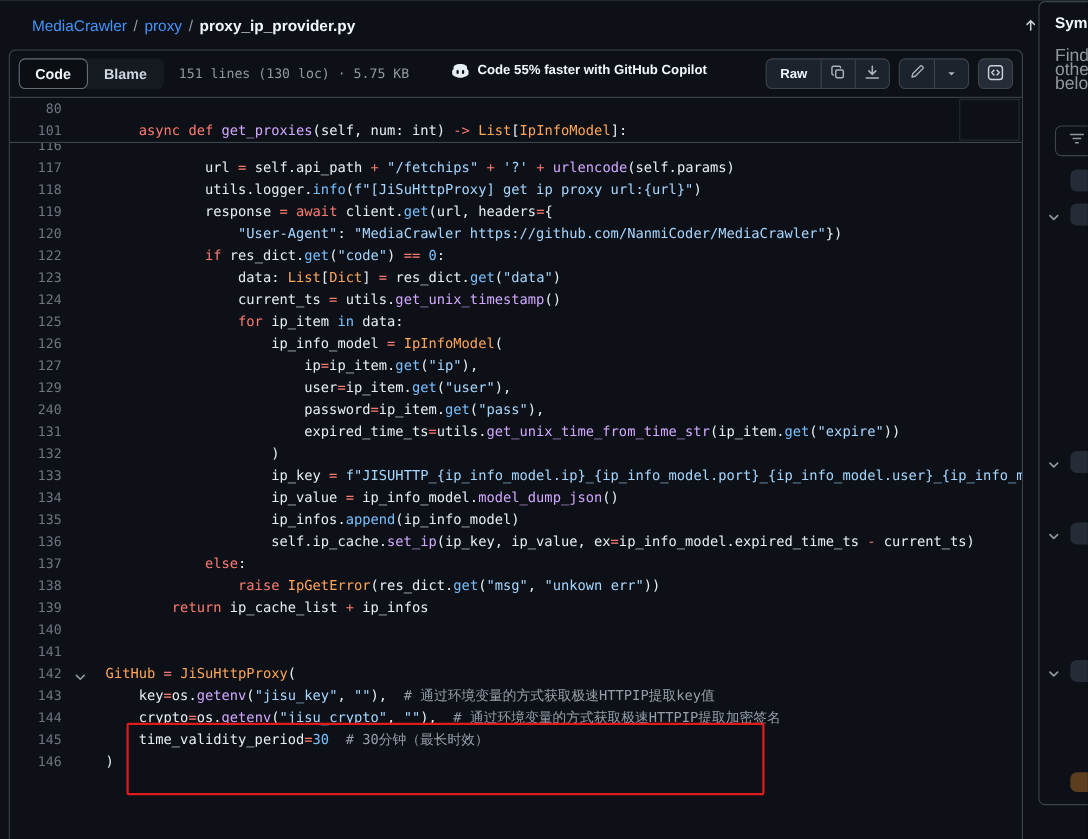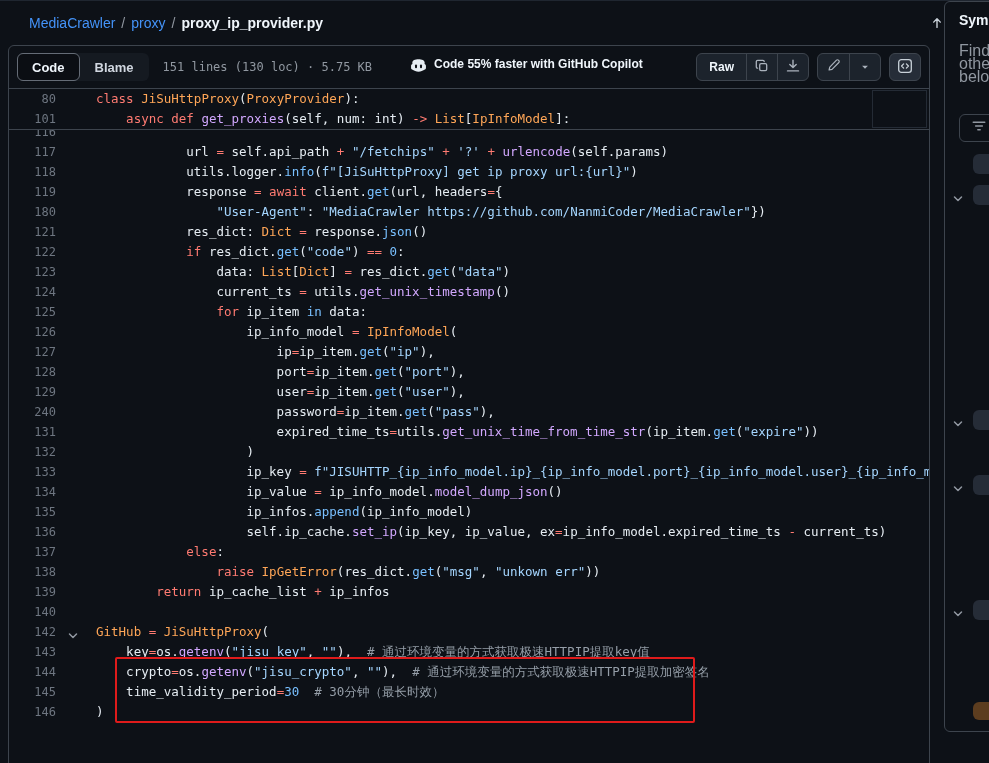--- a/index.html
+++ b/index.html
@@ -135,51 +135,50 @@
             <span><svg width="16" height="16" viewBox="0 0 16 16">
                 <rect x="1.7" y="1.7" width="12.6" height="12.6" rx="2.6" fill="none" stroke="currentColor" stroke-width="1.3"></rect>
                 <path d="M6.6 5.9 4.6 8l2 2.1M9.4 5.9l2 2.1-2 2.1" fill="none" stroke="currentColor" stroke-width="1.3" stroke-linecap="round" stroke-linejoin="round"></path>
               </svg></span>
           </button>
       </div>
     </div>
 
     <div class="code-area">
       <div class="sticky" id="sticky-lines">
-          <div class="row"><span class="ln">80</span><span class="src"><span class="tk-k">class</span><span class="tk-d"> </span><span class="tk-t">JiSuHttpProxy</span><span class="tk-d">(</span><span class="tk-t">ProxyProvider</span><span class="tk-d">):</span></span></div>
+          <div class="row"><span class="ln">80</span></div>
           <div class="row"><span class="ln">101</span><span class="src"><span class="tk-d">    </span><span class="tk-k">async</span><span class="tk-d"> </span><span class="tk-k">def</span><span class="tk-d"> </span><span class="tk-f">get_proxies</span><span class="tk-d">(self, num: int) </span><span class="tk-o">-&gt;</span><span class="tk-d"> </span><span class="tk-t">List</span><span class="tk-d">[</span><span class="tk-t">IpInfoModel</span><span class="tk-d">]:</span></span></div>
         </div>
       <div class="partial" id="partial-row">
           <div class="row"><span class="ln">116</span><span class="src"><span class="tk-d">        </span><span class="tk-k">async</span><span class="tk-d"> </span><span class="tk-k">with</span><span class="tk-d"> httpx.</span><span class="tk-t">AsyncClient</span><span class="tk-d">() </span><span class="tk-k">as</span><span class="tk-d"> client:</span></span></div>
         </div>
       <div id="code-lines">
           <div class="row"><span class="ln">117</span><span class="src"><span class="tk-d">            url </span><span class="tk-o">=</span><span class="tk-d"> self.api_path </span><span class="tk-o">+</span><span class="tk-d"> </span><span class="tk-s">"/fetchips"</span><span class="tk-d"> </span><span class="tk-o">+</span><span class="tk-d"> </span><span class="tk-s">'?'</span><span class="tk-d"> </span><span class="tk-o">+</span><span class="tk-d"> </span><span class="tk-f">urlencode</span><span class="tk-d">(self.params)</span></span></div>
           <div class="row"><span class="ln">118</span><span class="src"><span class="tk-d">            utils.logger.</span><span class="tk-b">info</span><span class="tk-d">(</span><span class="tk-s">f"[JiSuHttpProxy] get ip proxy url:{url}"</span><span class="tk-d">)</span></span></div>
           <div class="row"><span class="ln">119</span><span class="src"><span class="tk-d">            response </span><span class="tk-o">=</span><span class="tk-d"> </span><span class="tk-k">await</span><span class="tk-d"> client.</span><span class="tk-b">get</span><span class="tk-d">(url, headers</span><span class="tk-o">=</span><span class="tk-d">{</span></span></div>
-          <div class="row"><span class="ln">180</span><span class="src"><span class="tk-d">                </span><span class="tk-s">"User-Agent"</span><span class="tk-d">: </span><span class="tk-s">"MediaCrawler https://github.com/NanmiCoder/MediaCrawler"</span><span class="tk-d">})</span></span></div>
-          <div class="row"><span class="ln">121</span><span class="src"><span class="tk-d">            res_dict: </span><span class="tk-t">Dict</span><span class="tk-d"> </span><span class="tk-o">=</span><span class="tk-d"> response.</span><span class="tk-b">json</span><span class="tk-d">()</span></span></div>
+          <div class="row"><span class="ln">120</span><span class="src"><span class="tk-d">                </span><span class="tk-s">"User-Agent"</span><span class="tk-d">: </span><span class="tk-s">"MediaCrawler https://github.com/NanmiCoder/MediaCrawler"</span><span class="tk-d">})</span></span></div>
           <div class="row"><span class="ln">122</span><span class="src"><span class="tk-d">            </span><span class="tk-k">if</span><span class="tk-d"> res_dict.</span><span class="tk-b">get</span><span class="tk-d">(</span><span class="tk-s">"code"</span><span class="tk-d">) </span><span class="tk-o">==</span><span class="tk-d"> </span><span class="tk-n">0</span><span class="tk-d">:</span></span></div>
           <div class="row"><span class="ln">123</span><span class="src"><span class="tk-d">                data: </span><span class="tk-t">List</span><span class="tk-d">[</span><span class="tk-t">Dict</span><span class="tk-d">] </span><span class="tk-o">=</span><span class="tk-d"> res_dict.</span><span class="tk-b">get</span><span class="tk-d">(</span><span class="tk-s">"data"</span><span class="tk-d">)</span></span></div>
           <div class="row"><span class="ln">124</span><span class="src"><span class="tk-d">                current_ts </span><span class="tk-o">=</span><span class="tk-d"> utils.</span><span class="tk-f">get_unix_timestamp</span><span class="tk-d">()</span></span></div>
           <div class="row"><span class="ln">125</span><span class="src"><span class="tk-d">                </span><span class="tk-k">for</span><span class="tk-d"> ip_item </span><span class="tk-b">in</span><span class="tk-d"> data:</span></span></div>
           <div class="row"><span class="ln">126</span><span class="src"><span class="tk-d">                    ip_info_model </span><span class="tk-o">=</span><span class="tk-d"> </span><span class="tk-t">IpInfoModel</span><span class="tk-d">(</span></span></div>
           <div class="row"><span class="ln">127</span><span class="src"><span class="tk-d">                        ip</span><span class="tk-o">=</span><span class="tk-d">ip_item.</span><span class="tk-b">get</span><span class="tk-d">(</span><span class="tk-s">"ip"</span><span class="tk-d">),</span></span></div>
-          <div class="row"><span class="ln">128</span><span class="src"><span class="tk-d">                        port</span><span class="tk-o">=</span><span class="tk-d">ip_item.</span><span class="tk-b">get</span><span class="tk-d">(</span><span class="tk-s">"port"</span><span class="tk-d">),</span></span></div>
           <div class="row"><span class="ln">129</span><span class="src"><span class="tk-d">                        user</span><span class="tk-o">=</span><span class="tk-d">ip_item.</span><span class="tk-b">get</span><span class="tk-d">(</span><span class="tk-s">"user"</span><span class="tk-d">),</span></span></div>
           <div class="row"><span class="ln">240</span><span class="src"><span class="tk-d">                        password</span><span class="tk-o">=</span><span class="tk-d">ip_item.</span><span class="tk-b">get</span><span class="tk-d">(</span><span class="tk-s">"pass"</span><span class="tk-d">),</span></span></div>
           <div class="row"><span class="ln">131</span><span class="src"><span class="tk-d">                        expired_time_ts</span><span class="tk-o">=</span><span class="tk-d">utils.</span><span class="tk-f">get_unix_time_from_time_str</span><span class="tk-d">(ip_item.</span><span class="tk-b">get</span><span class="tk-d">(</span><span class="tk-s">"expire"</span><span class="tk-d">))</span></span></div>
           <div class="row"><span class="ln">132</span><span class="src"><span class="tk-d">                    )</span></span></div>
           <div class="row"><span class="ln">133</span><span class="src"><span class="tk-d">                    ip_key </span><span class="tk-o">=</span><span class="tk-d"> </span><span class="tk-s">f"JISUHTTP_{ip_info_model.ip}_{ip_info_model.port}_{ip_info_model.user}_{ip_info_model.password}"</span></span></div>
           <div class="row"><span class="ln">134</span><span class="src"><span class="tk-d">                    ip_value </span><span class="tk-o">=</span><span class="tk-d"> ip_info_model.</span><span class="tk-f">model_dump_json</span><span class="tk-d">()</span></span></div>
           <div class="row"><span class="ln">135</span><span class="src"><span class="tk-d">                    ip_infos.</span><span class="tk-b">append</span><span class="tk-d">(ip_info_model)</span></span></div>
           <div class="row"><span class="ln">136</span><span class="src"><span class="tk-d">                    self.ip_cache.</span><span class="tk-f">set_ip</span><span class="tk-d">(ip_key, ip_value, ex</span><span class="tk-o">=</span><span class="tk-d">ip_info_model.expired_time_ts </span><span class="tk-o">-</span><span class="tk-d"> current_ts)</span></span></div>
           <div class="row"><span class="ln">137</span><span class="src"><span class="tk-d">            </span><span class="tk-k">else</span><span class="tk-d">:</span></span></div>
           <div class="row"><span class="ln">138</span><span class="src"><span class="tk-d">                </span><span class="tk-k">raise</span><span class="tk-d"> </span><span class="tk-t">IpGetError</span><span class="tk-d">(res_dict.</span><span class="tk-b">get</span><span class="tk-d">(</span><span class="tk-s">"msg"</span><span class="tk-d">, </span><span class="tk-s">"unkown err"</span><span class="tk-d">))</span></span></div>
           <div class="row"><span class="ln">139</span><span class="src"><span class="tk-d">        </span><span class="tk-k">return</span><span class="tk-d"> ip_cache_list </span><span class="tk-o">+</span><span class="tk-d"> ip_infos</span></span></div>
           <div class="row"><span class="ln">140</span><span class="src"></span></div>
+          <div class="row"><span class="ln">141</span><span class="src"></span></div>
           <div class="row"><span class="fold"><svg width="10" height="10" viewBox="0 0 10 10">
                 <path d="M1.5 3 5 6.5 8.5 3" fill="none" stroke="#9198a1" stroke-width="1.5" stroke-linecap="round" stroke-linejoin="round"></path>
               </svg></span><span class="ln">142</span><span class="src"><span class="tk-t">GitHub</span><span class="tk-d"> </span><span class="tk-o">=</span><span class="tk-d"> </span><span class="tk-t">JiSuHttpProxy</span><span class="tk-d">(</span></span></div>
           <div class="row"><span class="ln">143</span><span class="src"><span class="tk-d">    key</span><span class="tk-o">=</span><span class="tk-d">os.</span><span class="tk-f">getenv</span><span class="tk-d">(</span><span class="tk-s">"jisu_key"</span><span class="tk-d">, </span><span class="tk-s">""</span><span class="tk-d">),  </span><span class="tk-c"># 通过环境变量的方式获取极速HTTPIP提取key值</span></span></div>
           <div class="row"><span class="ln">144</span><span class="src"><span class="tk-d">    crypto</span><span class="tk-o">=</span><span class="tk-d">os.</span><span class="tk-f">getenv</span><span class="tk-d">(</span><span class="tk-s">"jisu_crypto"</span><span class="tk-d">, </span><span class="tk-s">""</span><span class="tk-d">),  </span><span class="tk-c"># 通过环境变量的方式获取极速HTTPIP提取加密签名</span></span></div>
           <div class="row"><span class="ln">145</span><span class="src"><span class="tk-d">    time_validity_period</span><span class="tk-o">=</span><span class="tk-n">30</span><span class="tk-d">  </span><span class="tk-c"># 30分钟（最长时效）</span></span></div>
           <div class="row"><span class="ln">146</span><span class="src"><span class="tk-d">)</span></span></div>
         </div>
       <div class="red-box"></div>
       <div class="corner-box"></div>

